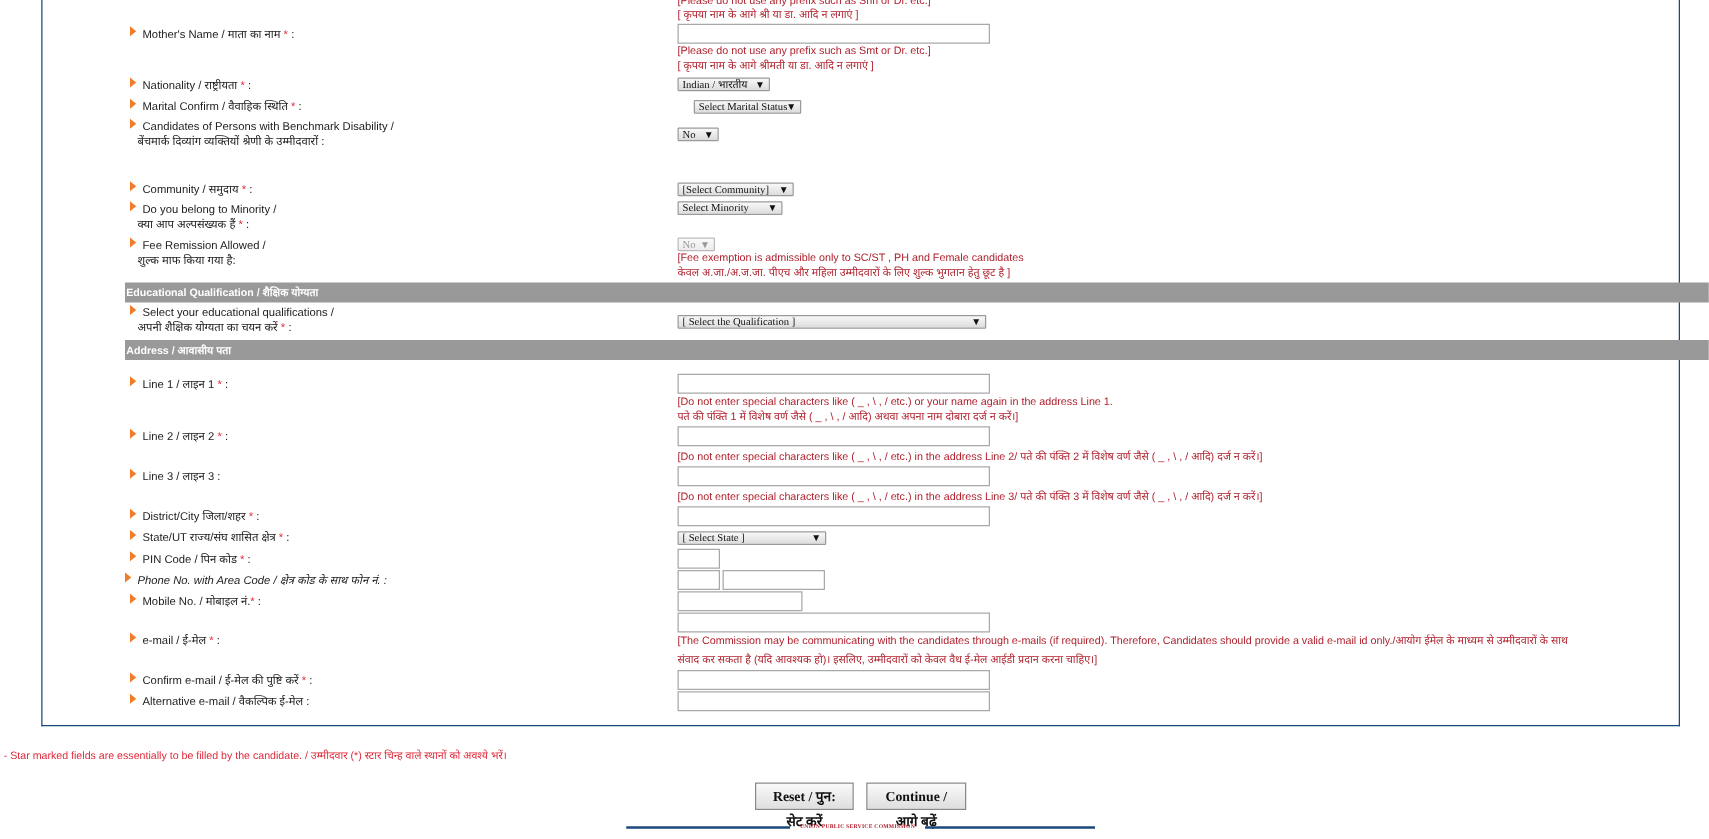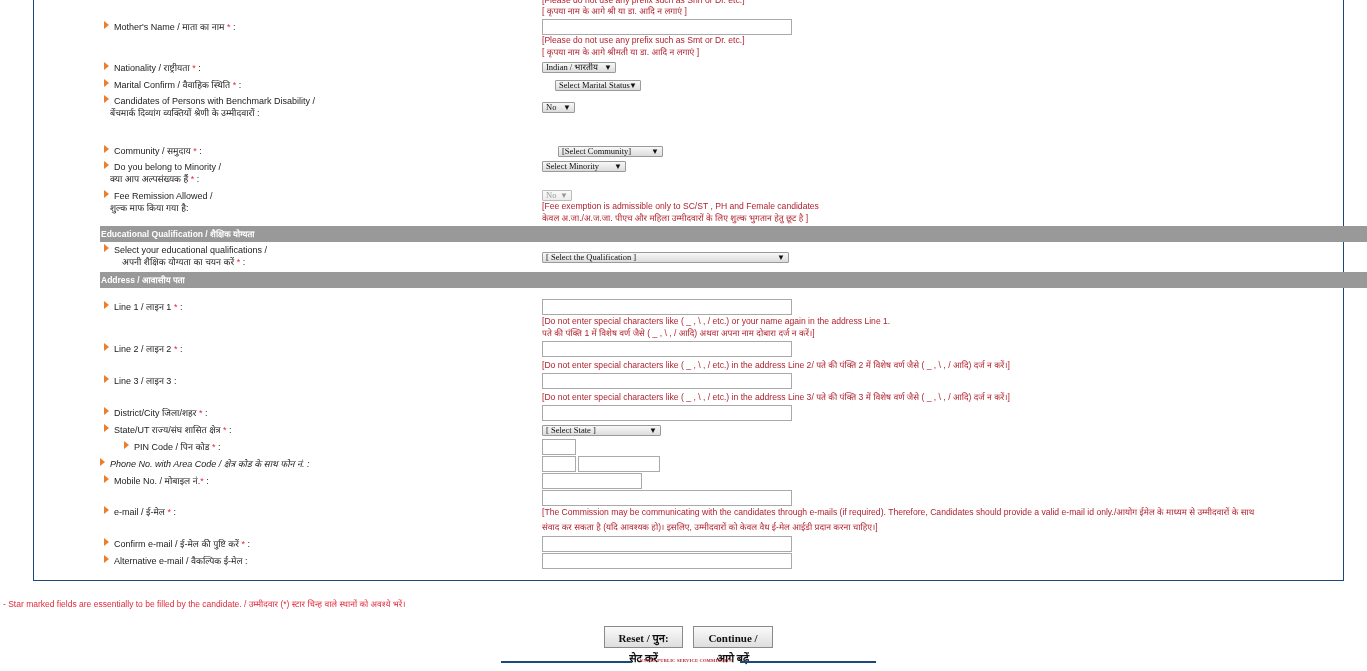--- a/index.html
+++ b/index.html
@@ -65,21 +65,21 @@
   <span class="bullet"></span><span>Candidates of Persons with Benchmark Disability /</span>
   <span class="l2" style="margin-left:6px;">बेंचमार्क दिव्यांग व्यक्तियों श्रेणी के उम्मीदवारों :</span>
 </div>
 <div class="sel" style="left:542px; top:102px; width:33px;">
   <span>No</span><span class="arr">▼</span>
 </div>
 
 <div class="lbl" style="left:104px; top:145px;">
   <span class="bullet"></span><span>Community / समुदाय</span> <span class="star">*</span><span> :</span>
 </div>
-<div class="sel" style="left:542px; top:146px; width:105px;margin-left:16px;">
+<div class="sel" style="left:542px; top:146px; width:93px;">
   <span>[Select Community]</span><span class="arr">▼</span>
 </div>
 
 <div class="lbl" style="left:104px; top:161px;">
   <span class="bullet"></span><span>Do you belong to Minority /</span>
   <span class="l2" style="margin-left:6px;"><span>क्या आप अल्पसंख्यक हैं</span> <span class="star">*</span><span> :</span></span>
 </div>
 <div class="sel" style="left:542px; top:161px; width:84px;">
   <span>Select Minority</span><span class="arr">▼</span>
 </div>
@@ -90,21 +90,21 @@
 </div>
 <div class="sel disabled" style="left:542px; top:190px; width:30px;">
   <span>No</span><span class="arr">▼</span>
 </div>
 <div class="hint" style="left:542px; top:200px;">[Fee exemption is admissible only to SC/ST , PH and Female candidates</div>
 <div class="hint" style="left:542px; top:212px;">केवल अ.जा./अ.ज.जा. पीएच और महिला उम्मीदवारों के लिए शुल्क भुगतान हेतु छूट है ]</div>
 
 <div class="section" style="top:226px;">Educational Qualification / शैक्षिक योग्यता</div>
 <div class="lbl" style="left:104px; top:244px;">
   <span class="bullet"></span><span>Select your educational qualifications /</span>
-  <span class="l2" style="margin-left:18px;"><span>अपनी शैक्षिक योग्यता का चयन करें</span> <span class="star">*</span><span> :</span></span>
+  <span class="l2" style="margin-left:6px;"><span>अपनी शैक्षिक योग्यता का चयन करें</span> <span class="star">*</span><span> :</span></span>
 </div>
 <div class="sel" style="left:542px; top:252px; width:247px;">
   <span>[ Select the Qualification ]</span><span class="arr">▼</span>
 </div>
 
 <div class="section" style="top:272px;">Address / आवासीय पता</div>
 
 <div class="lbl" style="left:104px; top:301px;">
   <span class="bullet"></span><span>Line 1 / लाइन 1</span> <span class="star">*</span><span> :</span>
 </div>
@@ -129,21 +129,21 @@
 </div>
 <input class="txt" style="left: 542px; top: 405px; width: 250px;" value="">
 
 <div class="lbl" style="left:104px; top:424px;">
   <span class="bullet"></span><span>State/UT राज्य/संघ शासित क्षेत्र</span> <span class="star">*</span><span> :</span>
 </div>
 <div class="sel" style="left:542px; top:425px; width:119px;">
   <span>[ Select State ]</span><span class="arr">▼</span>
 </div>
 
-<div class="lbl" style="left:104px; top:441px;margin-left:20px;">
+<div class="lbl" style="left:104px; top:441px;">
   <span class="bullet"></span><span>PIN Code / पिन कोड</span> <span class="star">*</span><span> :</span>
 </div>
 <input class="txt" style="left: 542px; top: 439px; width: 34px;" value="">
 
 <div class="lbl" style="left:100px; top:458px;font-style:italic;">
   <span class="bullet"></span><span>Phone No. with Area Code / क्षेत्र कोड के साथ फोन नं. :</span>
 </div>
 <input class="txt" style="left: 542px; top: 456px; width: 34px;" value="">
 <input class="txt" style="left: 578px; top: 456px; width: 82px;" value="">
 

